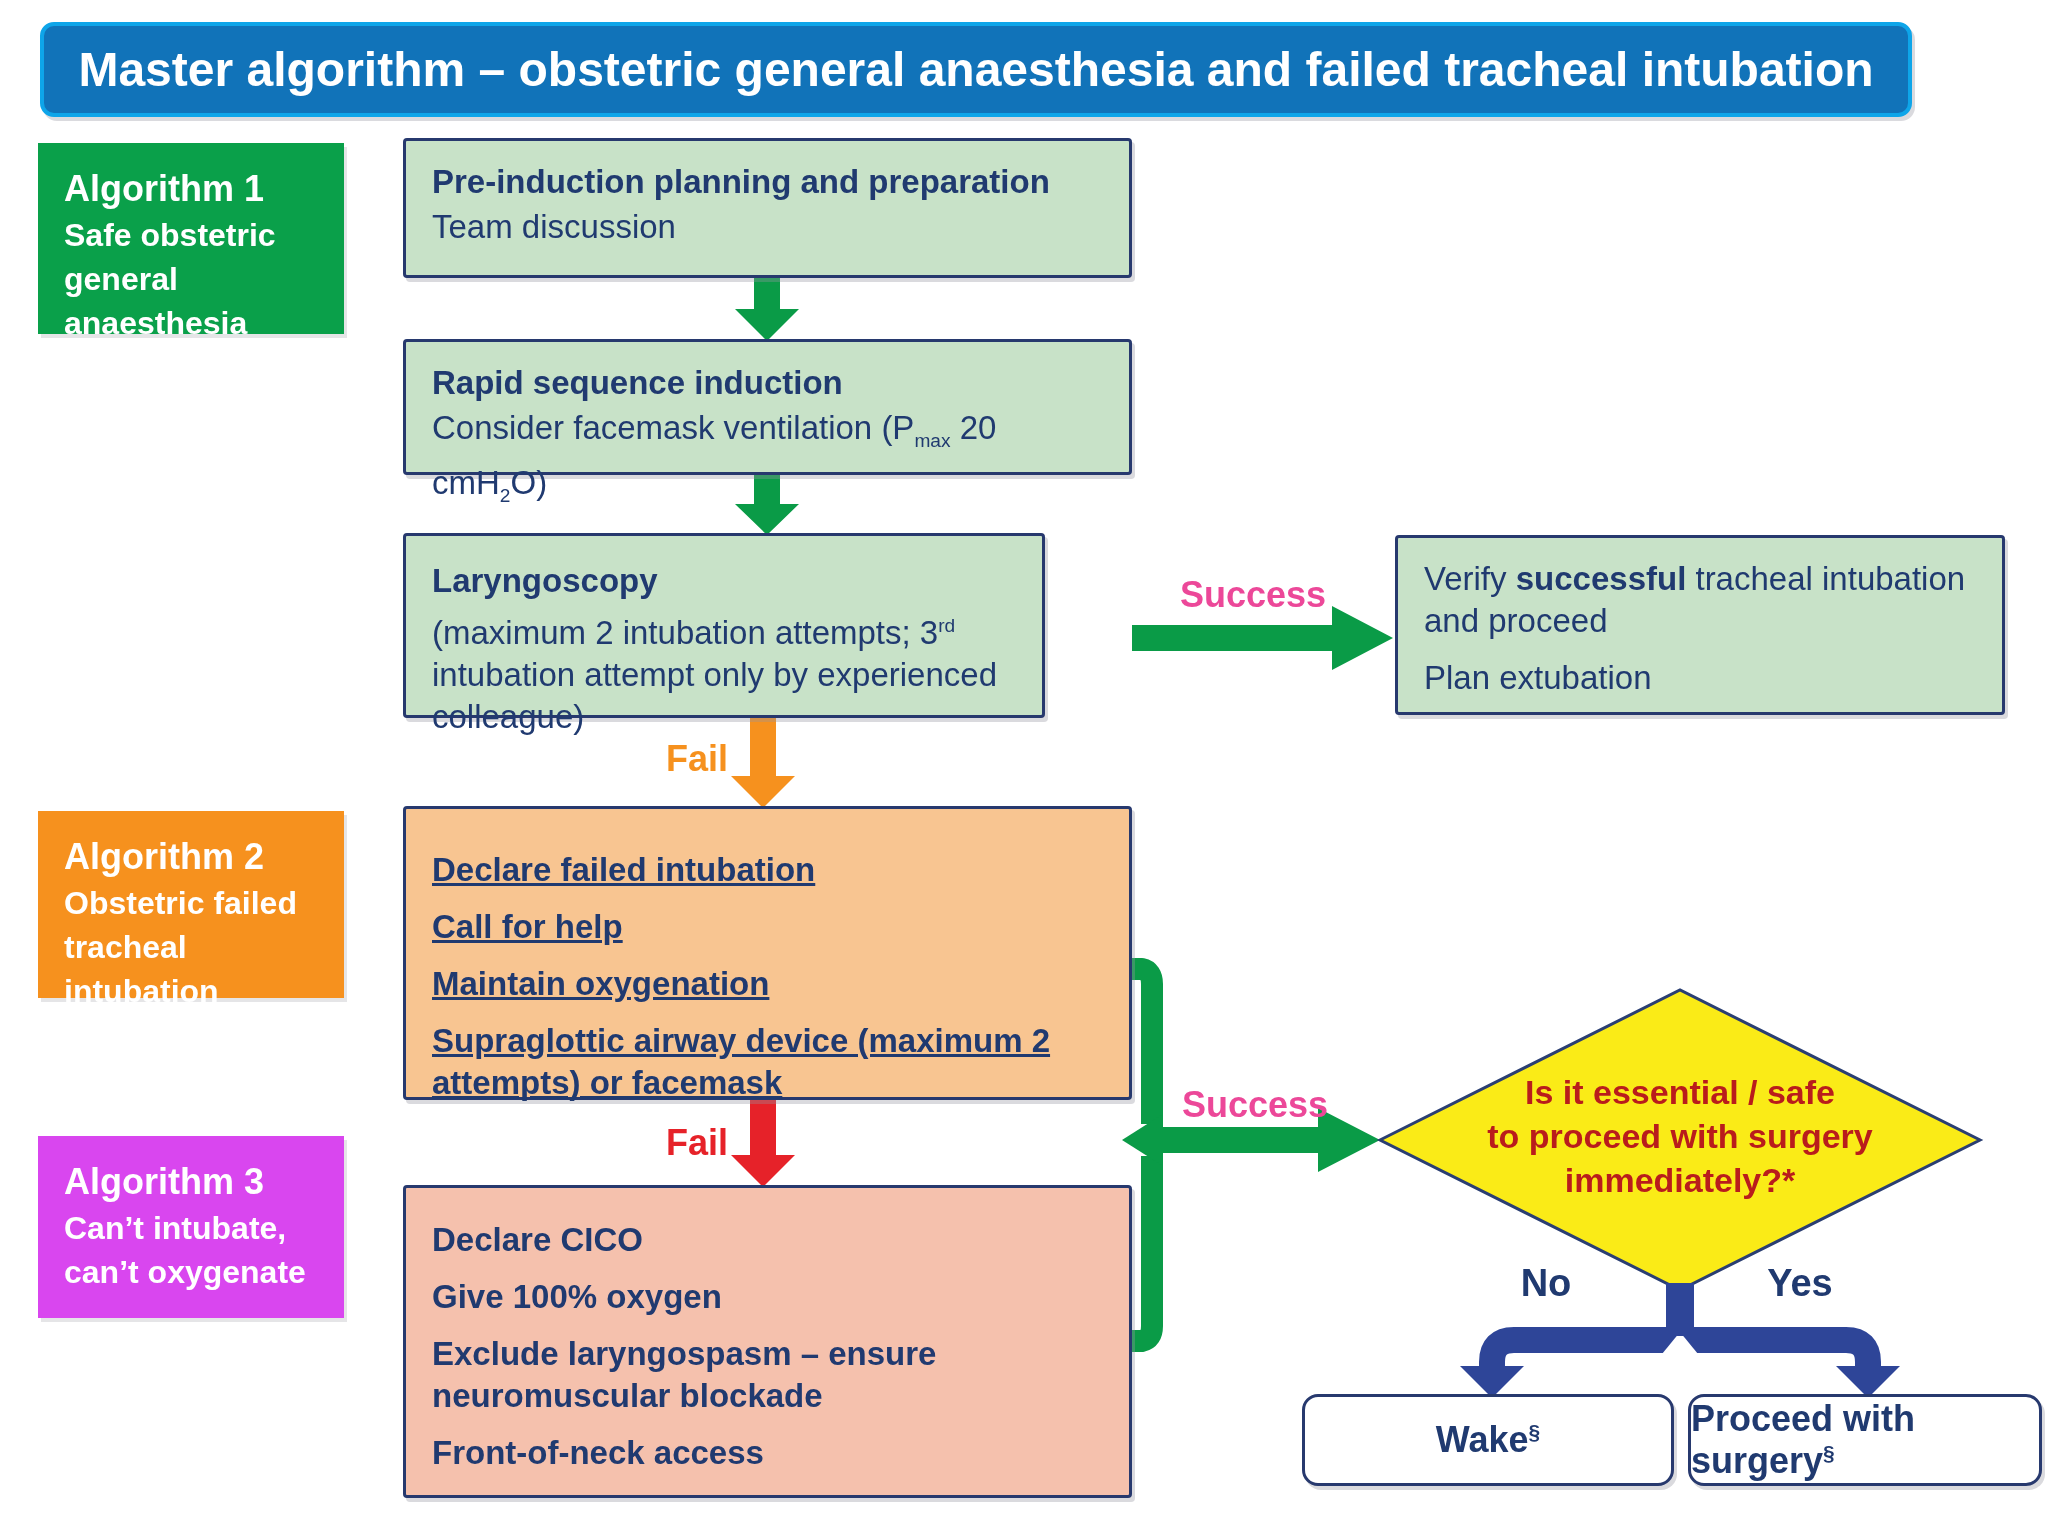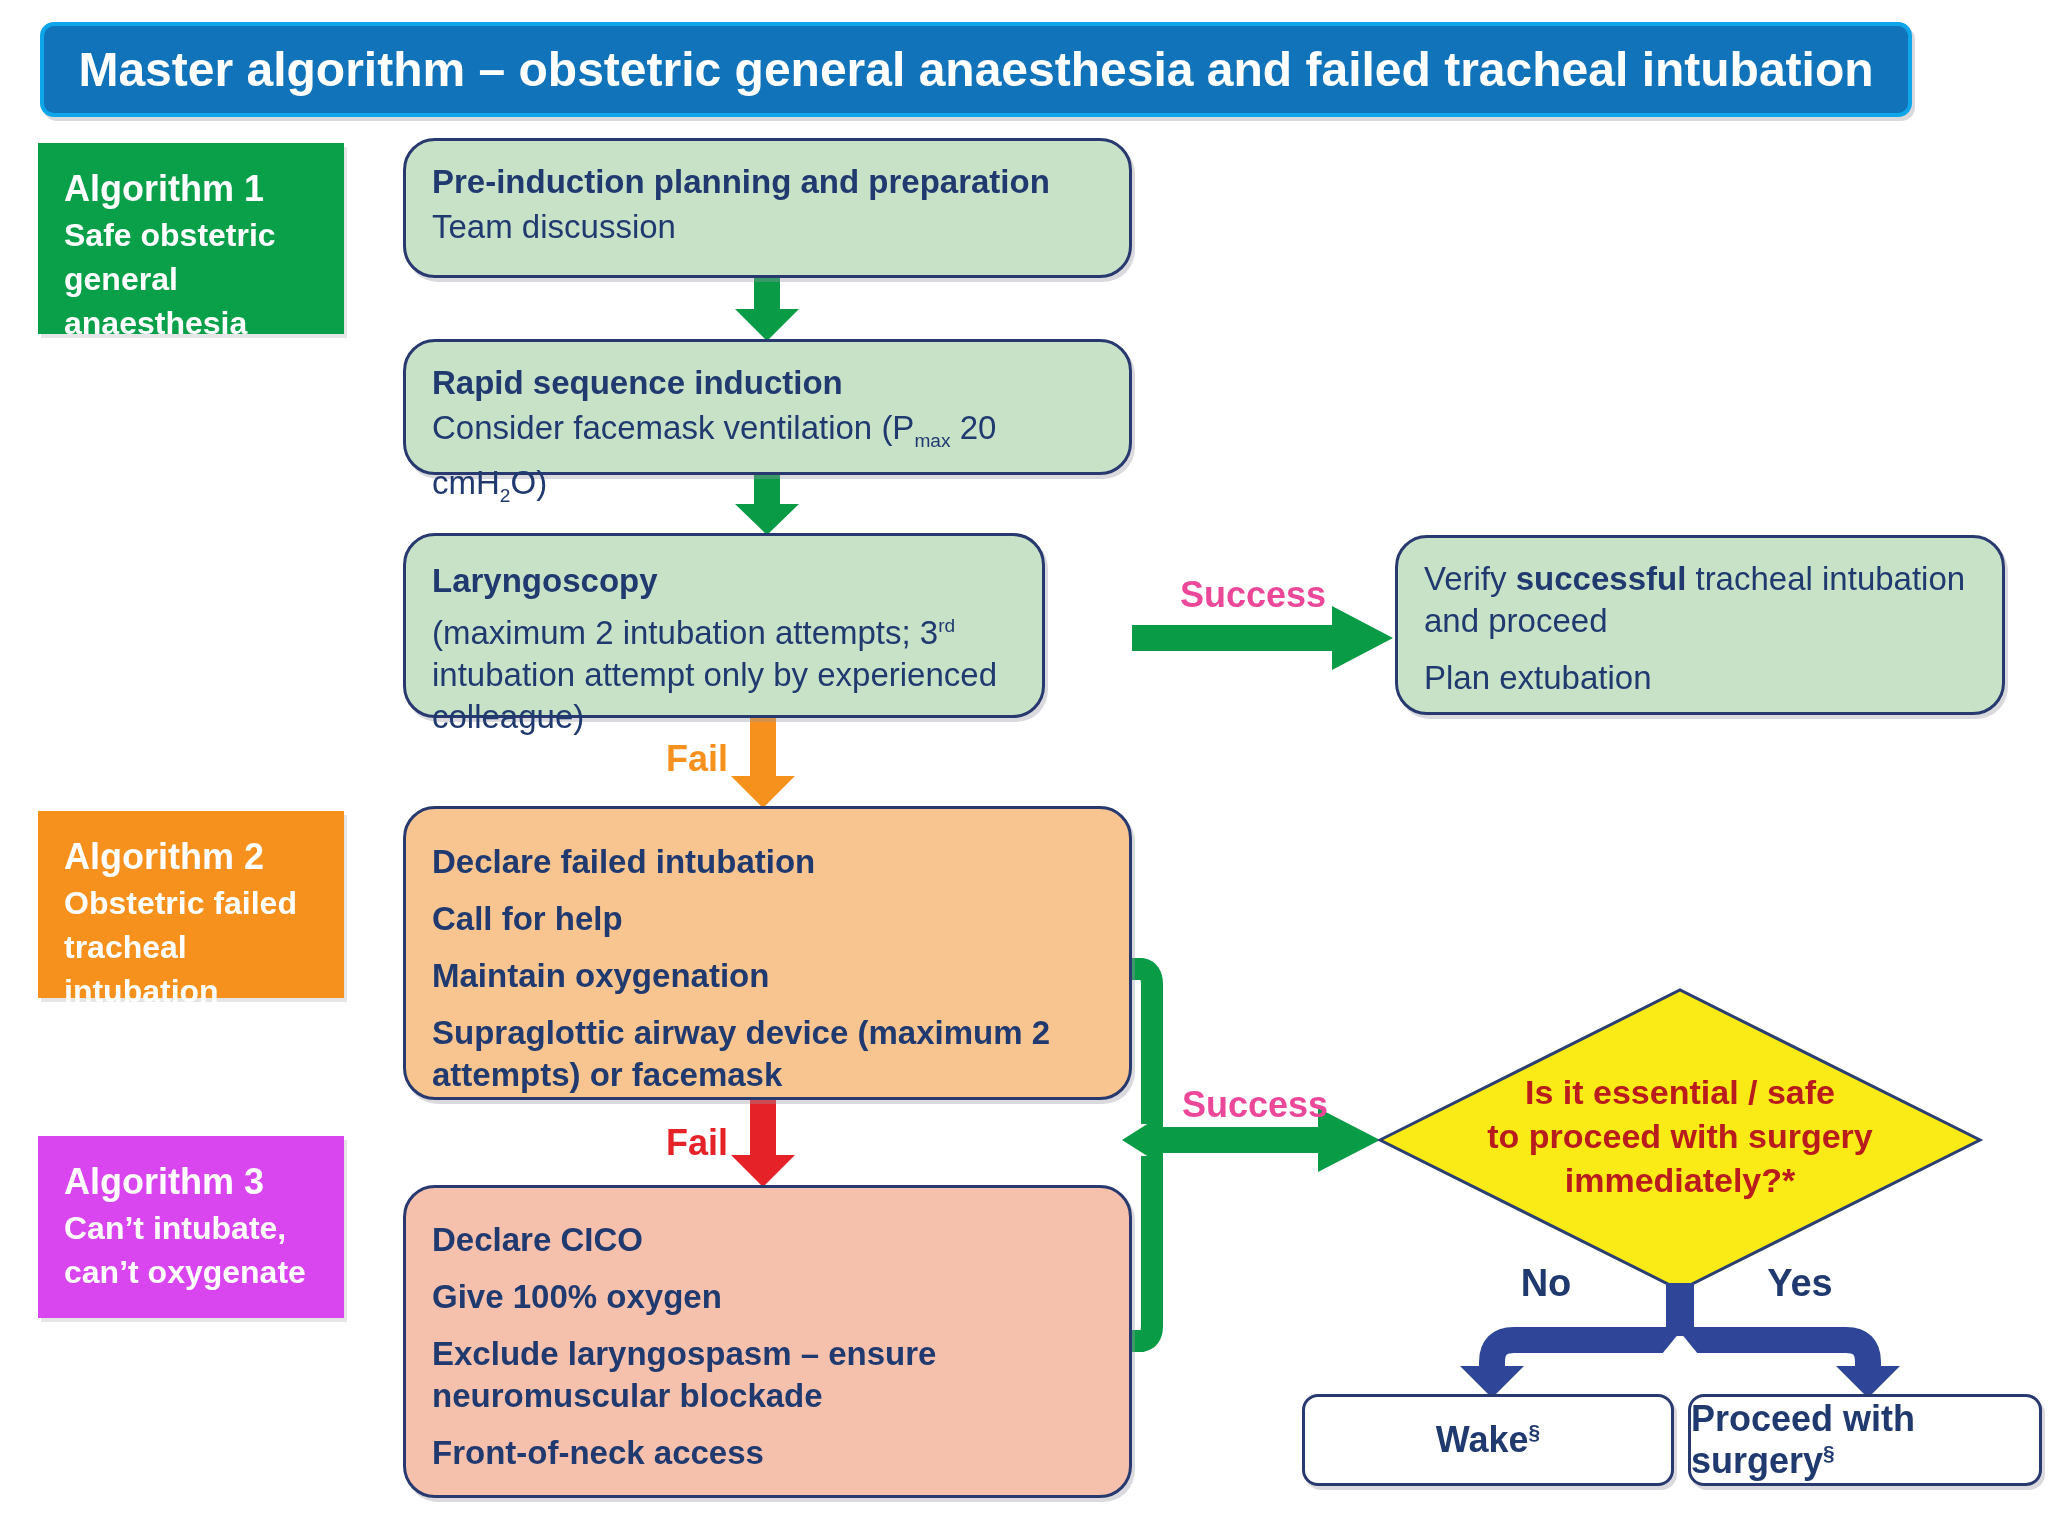--- a/index.html
+++ b/index.html
@@ -27,35 +27,35 @@
     box-shadow:3px 4px 0 rgba(150,150,160,0.25);
   }
   .lbox .ltitle{font-size:36px;font-weight:bold;line-height:48px;}
   .lbox .ldesc{font-size:32px;line-height:44px;font-weight:bold;}
   .lbox-1{top:143px;height:191px;background:#0AA04A;}
   .lbox-2{top:811px;height:187px;background:#F6911E;}
   .lbox-3{top:1136px;height:182px;background:#d946ef;}
 
   
   .fbox{
-    box-sizing:border-box;border:3px solid #27396E;border-radius:32px;
+    box-sizing:border-box;border:3px solid #27396E;border-radius:4px;
     color:#203A70;font-size:33px;line-height:42px;
     padding:20px 26px;box-shadow:3px 4px 0 rgba(150,150,160,0.35);
   }
   .fbox .para + .para{margin-top:3px;}
   .fbox.loose .para + .para{margin-top:15px;}
   .fbox b{font-weight:bold;}
   sub{vertical-align:sub;font-size:58%;}
   sup{vertical-align:super;font-size:58%;}
 
   .box-pre   {left:403px;top:138px;width:729px;height:140px;background:#C8E2C8;}
   .box-rsi   {left:403px;top:339px;width:729px;height:136px;background:#C8E2C8;}
   .box-lar   {left:403px;top:533px;width:642px;height:185px;background:#C8E2C8;padding-top:24px;}
   .box-verify{left:1395px;top:535px;width:610px;height:180px;background:#C8E2C8;}
-  .box-fail  {left:403px;top:806px;width:729px;height:294px;background:#F8C591;padding-top:32px;}
+  .box-fail  {left:403px;top:806px;width:729px;height:294px;background:#F8C591;padding-top:40px;text-decoration:underline;}
   .box-cico  {left:403px;top:1185px;width:729px;height:313px;background:#F5C1AD;padding-top:31px;}
 
   
   .tbox{
     top:1394px;height:92px;background:#ffffff;box-sizing:border-box;
     border:3px solid #27396E;border-radius:16px;
     display:flex;align-items:center;justify-content:center;
     color:#203A70;font-size:36px;font-weight:bold;
     box-shadow:3px 4px 0 rgba(150,150,160,0.35);
   }

